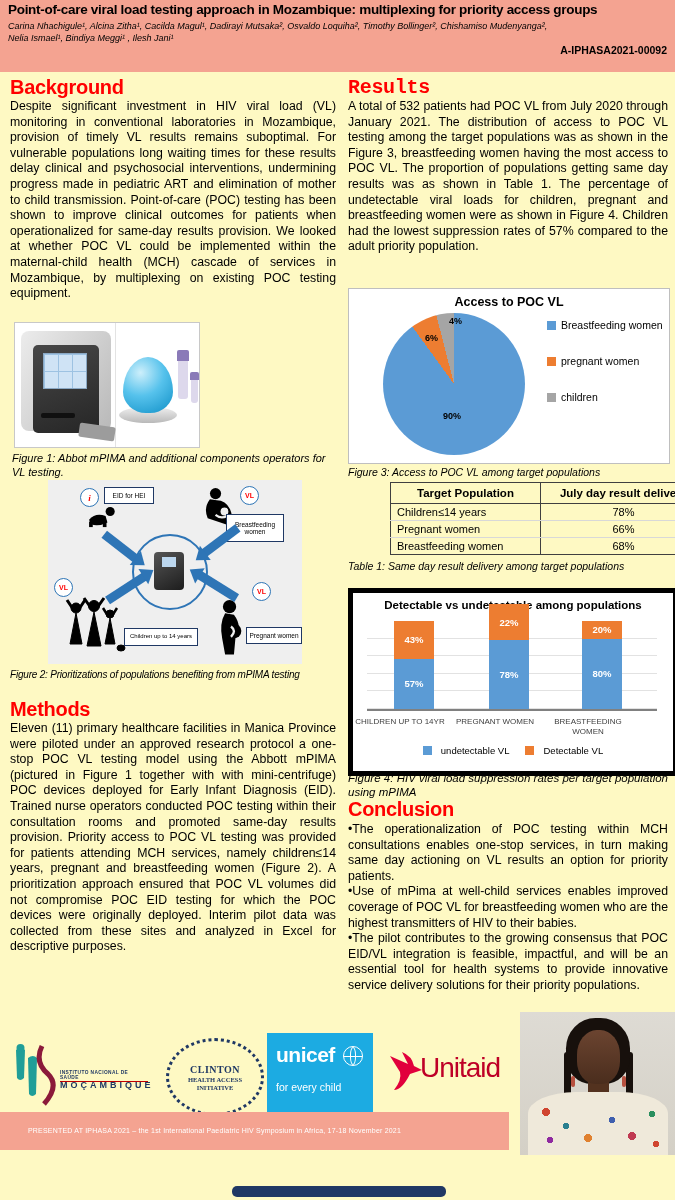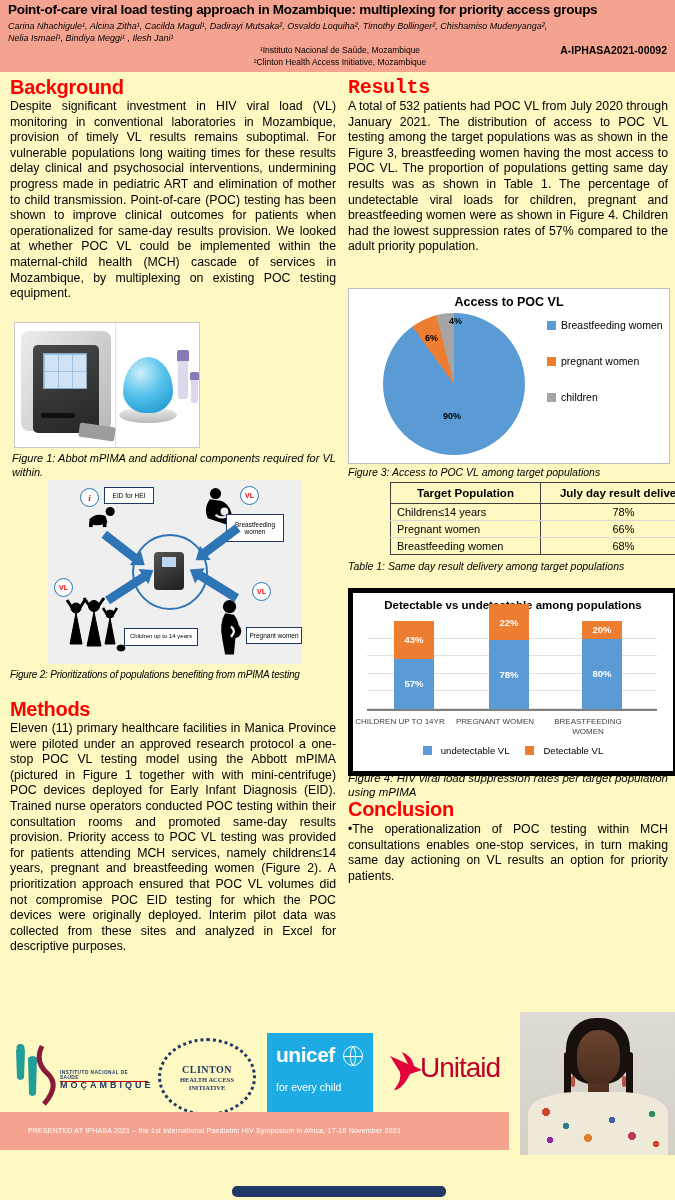--- a/index.html
+++ b/index.html
@@ -109,21 +109,21 @@
   .bar{position:absolute;bottom:0;width:40px;display:flex;flex-direction:column;}
   .seg{display:flex;align-items:center;justify-content:center;color:#fff;font-size:9.5px;font-weight:bold;}
   .bar-cat{position:absolute;top:124px;width:94px;text-align:center;font-size:8px;line-height:10px;color:#404040;}
   .bar-legend{left:0;top:152px;width:100%;display:flex;justify-content:center;gap:16px;font-size:9.5px;}
   .bleg-item{display:flex;align-items:center;gap:4px;}
 
   
   #ins-logo{left:8px;top:1044px;width:140px;height:64px;}
   .ins-text1{position:absolute;left:52px;top:26px;font-size:4.8px;color:#1F3864;font-weight:bold;letter-spacing:0.4px;border-bottom:1px solid #C00000;padding-bottom:1px;}
   .ins-text2{position:absolute;left:52px;top:36px;font-size:9px;color:#1F3864;font-weight:bold;letter-spacing:3px;}
-  #chai-logo{left:154px;top:1038px;width:100px;height:74px;}
+  #chai-logo{left:162px;top:1038px;width:100px;height:74px;}
   .chai-ring{position:absolute;left:4px;top:0;width:92px;height:72px;border:3px dotted #1F3864;border-radius:50%;
              display:flex;flex-direction:column;align-items:center;justify-content:center;text-align:center;
              font-family:"Liberation Serif",serif;color:#1F3864;}
   .chai-l1{font-size:10px;font-weight:bold;letter-spacing:0.5px;}
   .chai-l2{font-size:6.5px;font-weight:bold;margin-top:1px;}
   .chai-l3{font-size:6.5px;font-weight:bold;margin-top:1px;}
   #unicef-logo{left:267px;top:1033px;width:106px;height:87px;background:#1CABE2;}
   .unicef-name{position:absolute;left:9px;top:10px;font-size:21px;font-weight:bold;color:#fff;letter-spacing:-0.5px;}
   .unicef-globe{position:absolute;right:10px;top:13px;width:18px;height:18px;border:1.6px solid #fff;border-radius:50%;}
   .unicef-globe::before{content:"";position:absolute;left:50%;top:0;bottom:0;width:38%;margin-left:-19%;border:1.2px solid #fff;border-radius:50%;box-sizing:border-box;}
@@ -159,24 +159,20 @@
 <body>
 
 <div id="poster">
 
   <div id="header" class="abs">
     <div class="abs title">Point-of-care viral load testing approach in Mozambique: multiplexing for priority access groups</div>
     <div class="abs authors">
       <div>Carina Nhachigule¹, Alcina Zitha¹, Cacilda Magul¹, Dadirayi Mutsaka², Osvaldo Loquiha², Timothy Bollinger², Chishamiso Mudenyanga²,</div>
       <div>Nelia Ismael¹, Bindiya Meggi¹ , Ilesh Jani¹</div>
     </div>
-    <div class="abs affil">
-      <div>¹Instituto Nacional de Saúde, Mozambique</div>
-      <div>²Clinton Health Access Initiative, Mozambique</div>
-    </div>
     <div class="abs poster-id">A-IPHASA2021-00092</div>
   </div>
 
   <div id="bg-head" class="abs sec-head">Background</div>
   <div id="bg-body" class="abs body-text">Despite significant investment in HIV viral load (VL) monitoring in conventional laboratories in Mozambique, provision of timely VL results remains suboptimal. For vulnerable populations long waiting times for these results delay clinical and psychosocial interventions, undermining progress made in pediatric ART and elimination of mother to child transmission. Point-of-care (POC) testing has been shown to improve clinical outcomes for patients when operationalized for same-day results provision. We looked at whether POC VL could be implemented within the maternal-child health (MCH) cascade of services in Mozambique, by multiplexing on existing POC testing equipment.</div>
 
   <div id="fig1" class="abs">
     <div class="abs f1-div"></div>
     <div class="abs dev-shell">
       <div class="abs dev-front"></div>
@@ -186,21 +182,21 @@
     <div class="abs dev-tray"></div>
     <div class="abs cf-base"></div>
     <div class="abs cf-dome"></div>
     <div class="abs tube tube1">
         <div class="tube-cap"></div>
       </div>
     <div class="abs tube tube2">
         <div class="tube-cap"></div>
       </div>
   </div>
-  <div id="fig1-caption" class="abs caption">Figure 1: Abbot mPIMA and additional components required for VL within.</div>
+  <div id="fig1-caption" class="abs caption">Figure 1: Abbot mPIMA and additional components operators for VL testing.</div>
 
   <div id="fig2" class="abs">
     <div class="abs hub">
       <div class="abs hub-dev">
           <div class="hub-scr"></div>
         </div>
     </div>
     <div class="abs badge i-badge">i</div>
     <div class="abs nlabel eid-label">EID for HEI</div>
     <svg class="icon-svg" style="left:38px;top:26px;" width="30" height="22" viewBox="0 0 32 24">
@@ -335,20 +331,22 @@
       </div>
   <div class="bar-cat" style="left: 0px;">CHILDREN UP TO 14YR</div>
       <div class="bar-cat" style="left: 95px;">PREGNANT WOMEN</div>
       <div class="bar-cat" style="left: 188px;">BREASTFEEDING WOMEN</div>
     </div>
   <div id="fig4-caption" class="abs caption">Figure 4: HIV viral load suppression rates per target population using mPIMA</div>
 
   <div id="conc-head" class="abs sec-head">Conclusion</div>
   <div id="conc-body" class="abs">
       <div class="bullet">•The operationalization of POC testing within MCH consultations enables one-stop services, in turn making same day actioning on VL results an option for priority patients.</div>
+      <div class="bullet">•Use of mPima at well-child services enables improved coverage of POC VL for breastfeeding women who are the highest transmitters of HIV to their babies.</div>
+      <div class="bullet">•The pilot contributes to the growing consensus that POC EID/VL integration is feasible, impactful, and will be an essential tool for health systems to provide innovative service delivery solutions for their priority populations.</div>
     </div>
 
   <div id="ins-logo" class="abs">
     <svg class="icon-svg" style="left:0;top:0;" width="52" height="64" viewBox="0 0 52 64">
       <path d="M8 6 Q13 2 17 6 L16 34 Q12 38 9 34 Z" fill="#209E98"></path>
       <circle cx="12.5" cy="4" r="4" fill="#209E98"></circle>
       <path d="M20 14 Q25 10 29 14 L28 50 Q24 54 21 50 Z" fill="#209E98"></path>
       <path d="M34 2 Q26 18 40 30 Q52 42 36 60" stroke="#8B1A3A" stroke-width="5" fill="none"></path>
     </svg>
     <div class="ins-text1">INSTITUTO NACIONAL DE SAÚDE</div>

